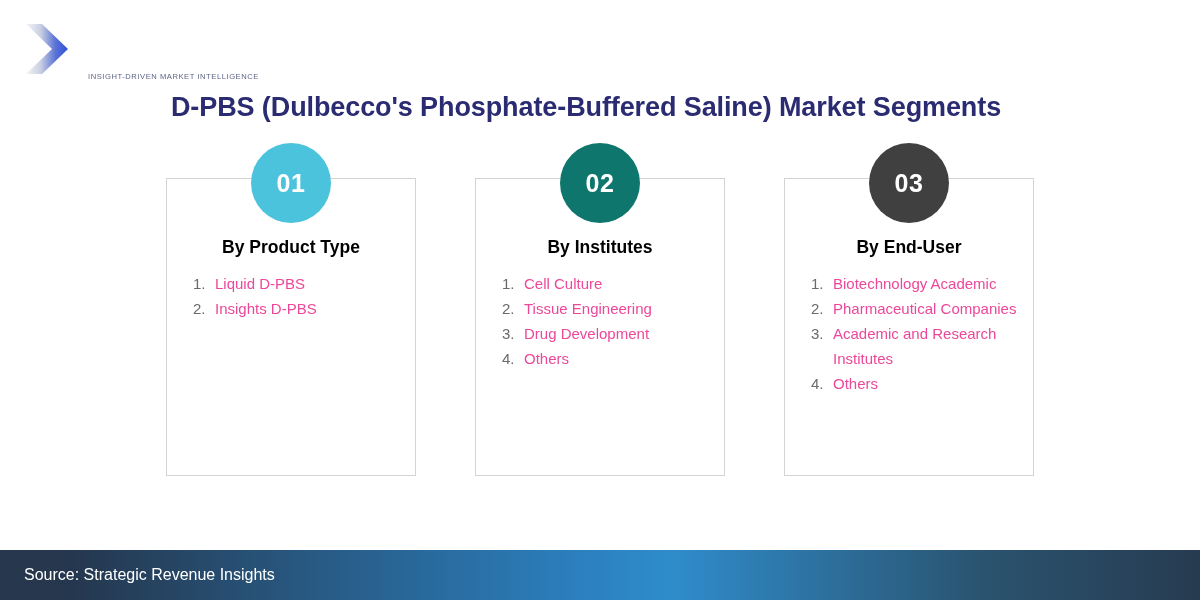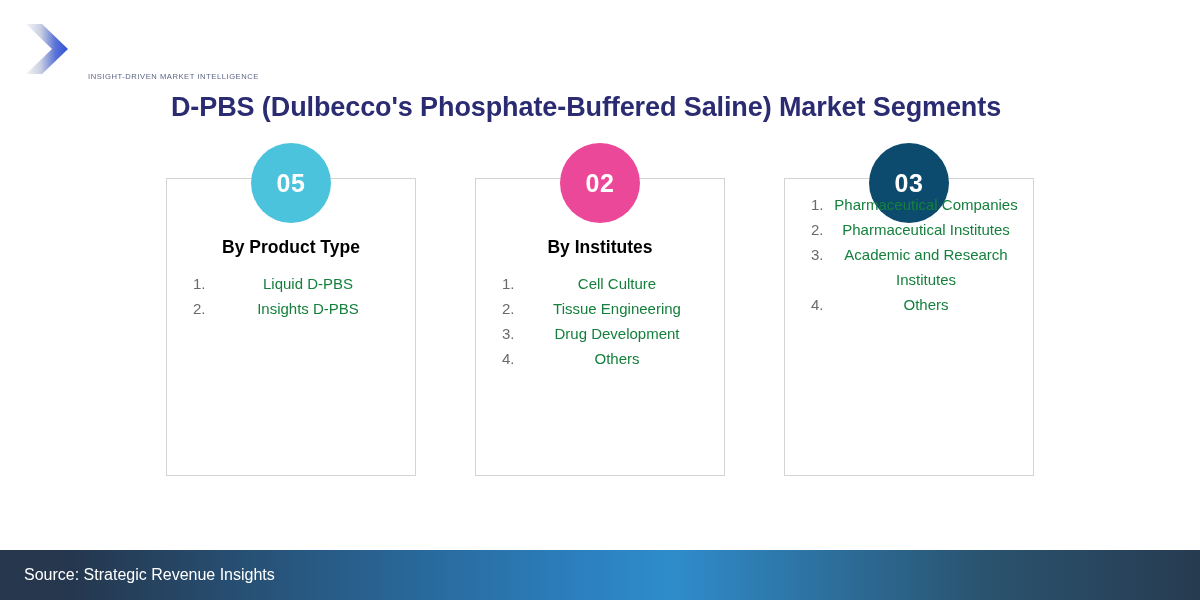--- a/index.html
+++ b/index.html
@@ -106,23 +106,22 @@
     margin: 13px 0 0 0;
     padding: 0 14px 0 26px;
     list-style: none;
     counter-reset: li;
   }
   .card-list li {
     counter-increment: li;
     position: relative;
     font-size: 15px;
     line-height: 25px;
-    color: #15803d;
+    color: #ec4899;
     padding-left: 22px;
-    text-align: center;
   }
   .card-list li::before {
     content: counter(li) ".";
     position: absolute;
     left: 0;
     top: 0;
     color: #6a6a6a;
   }
 
   
@@ -165,49 +164,50 @@
     <span class="logo-tagline" style="display:block;margin-top:48px;">INSIGHT-DRIVEN MARKET INTELLIGENCE</span>
   </span>
 </div>
 
 <div class="page-title">D-PBS (Dulbecco's Phosphate-Buffered Saline) Market Segments</div>
 
 <div class="cards-row">
 
   <div class="card">
     <div class="badge" style="background:#4bc3dd;">
-      <span>05</span>
+      <span>01</span>
     </div>
     <div class="card-heading">By Product Type</div>
     <ol class="card-list">
       <li>Liquid D-PBS</li>
       <li>Insights D-PBS</li>
     </ol>
   </div>
 
   <div class="card">
-    <div class="badge" style="background:#ec4899;">
+    <div class="badge" style="background:#0f766e;">
       <span>02</span>
     </div>
     <div class="card-heading">By Institutes</div>
     <ol class="card-list">
       <li>Cell Culture</li>
       <li>Tissue Engineering</li>
       <li>Drug Development</li>
       <li>Others</li>
     </ol>
   </div>
 
   <div class="card">
-    <div class="badge" style="background:#0c4a6e;">
+    <div class="badge" style="background:#404040;">
       <span>03</span>
     </div>
+    <div class="card-heading">By End-User</div>
     <ol class="card-list">
+      <li>Biotechnology Academic</li>
       <li>Pharmaceutical Companies</li>
-      <li>Pharmaceutical Institutes</li>
       <li>Academic and Research Institutes</li>
       <li>Others</li>
     </ol>
   </div>
 
 </div>
 
 <div class="footer">
   <span class="footer-text">Source: Strategic Revenue Insights</span>
 </div>

